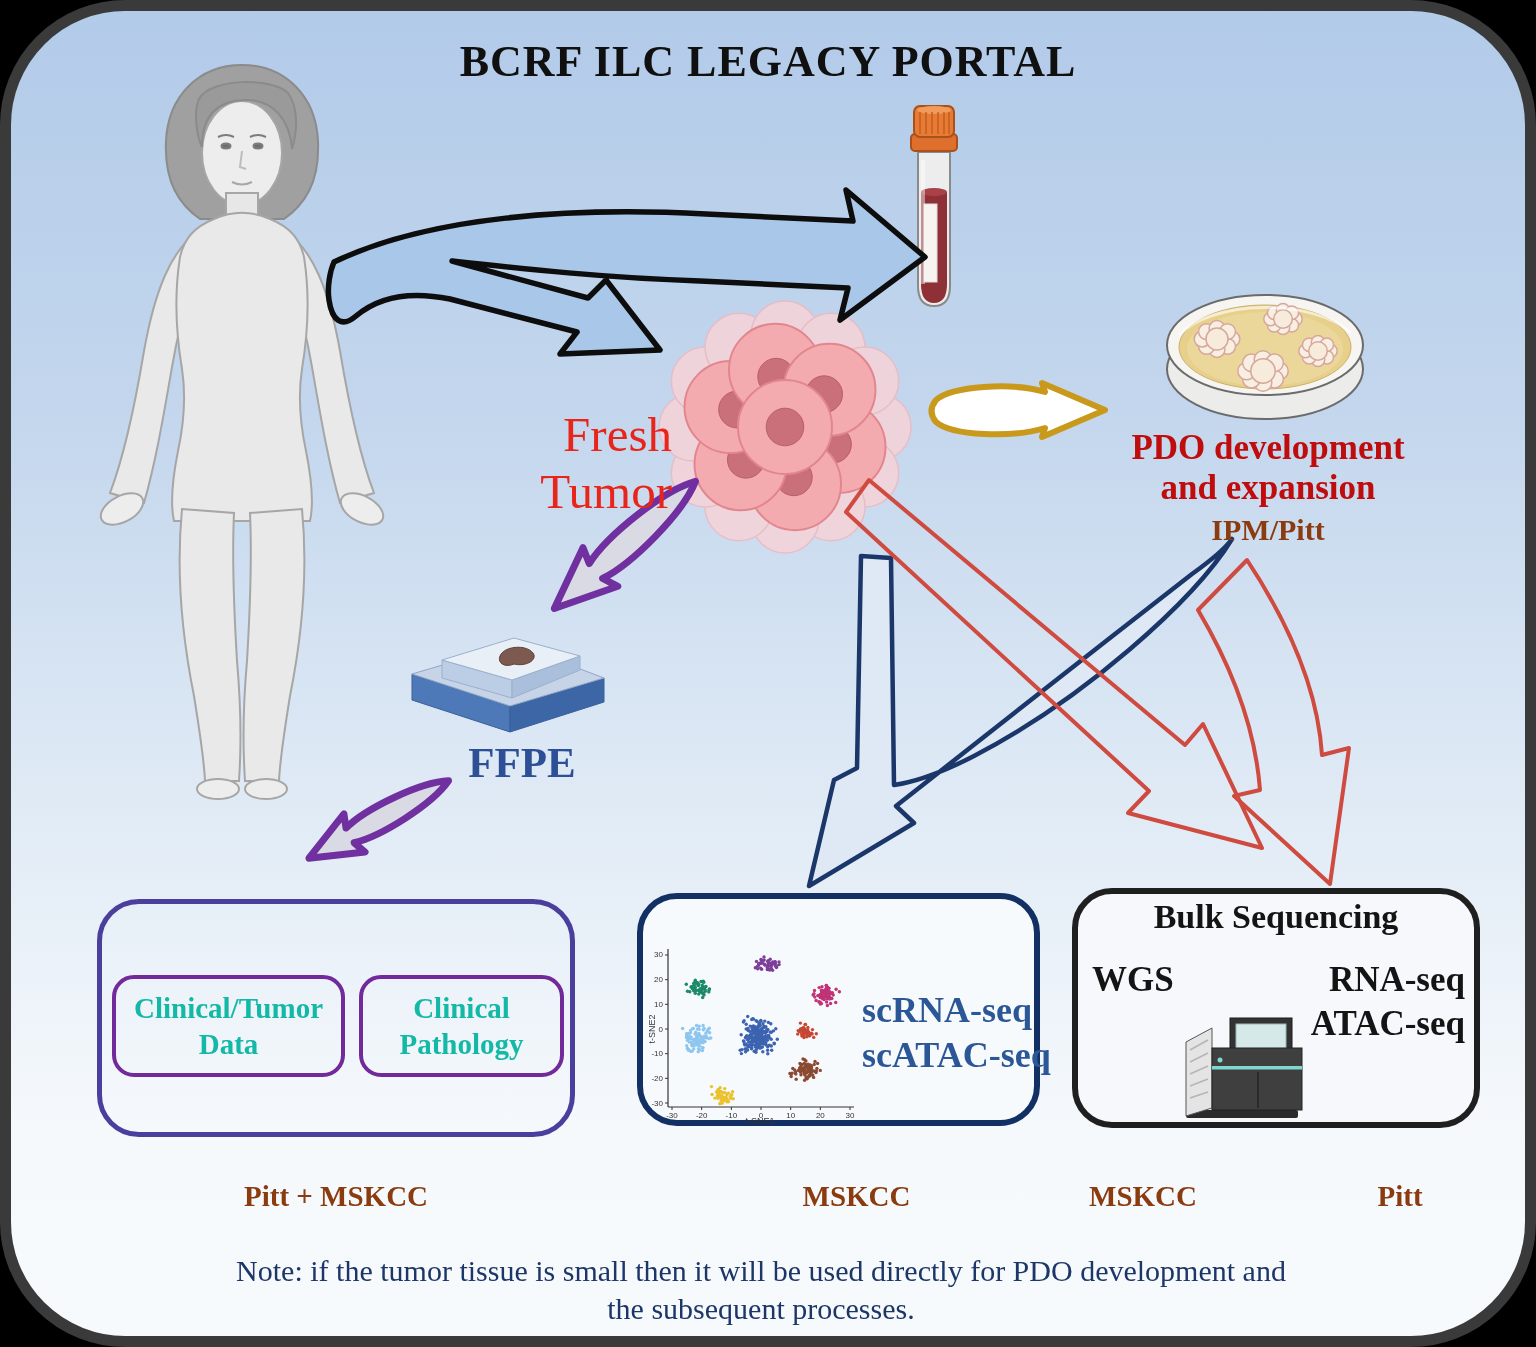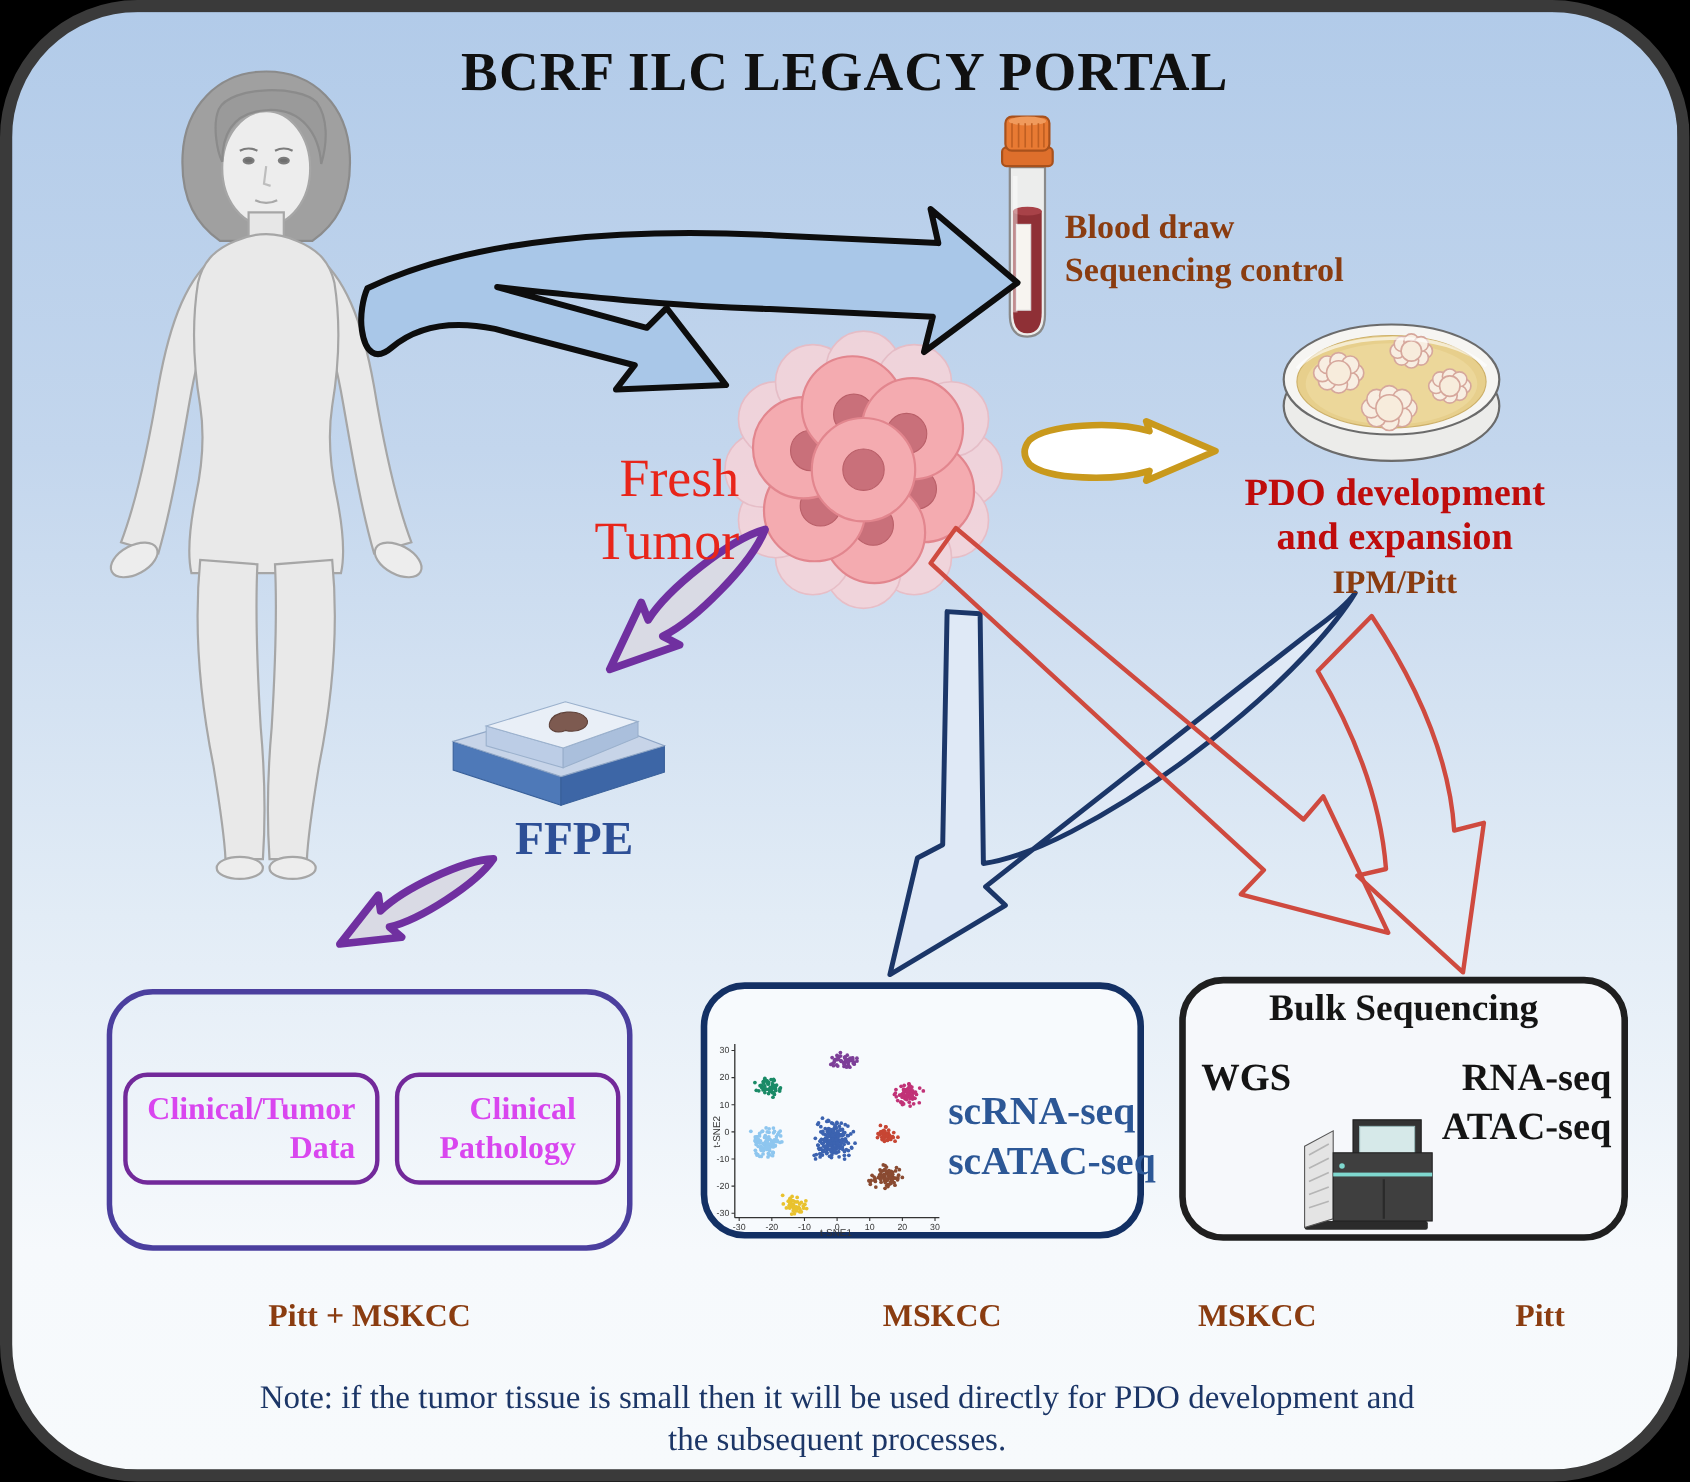--- a/index.html
+++ b/index.html
@@ -3,31 +3,31 @@
 <meta charset="utf-8">
 <style>
   html,body{margin:0;padding:0;background:#000;}
   .stage{position:relative;width:1536px;height:1347px;overflow:hidden;
          font-family:"Liberation Serif",serif;}
   .frame{position:absolute;inset:0;box-sizing:border-box;
          border:11px solid #3a3a3a;border-radius:125px;
          background:linear-gradient(180deg,#b2cbe9 0%,#c3d6ed 30%,#e2ecf6 62%,#f6f9fc 85%,#f7fafc 100%);}
   .abs{position:absolute;}
   .ctr{text-align:center;}
-  .ttl{font-size:50px;font-weight:bold;color:#101010;letter-spacing:1px;}
+  .ttl{font-size:44px;font-weight:bold;color:#101010;letter-spacing:1px;}
   .brown{color:#8a3c10;font-weight:bold;}
   .blood-label{font-size:31px;line-height:39px;}
   .tumor-label{font-size:49px;color:#e8251a;}
   .pdo{font-size:35px;font-weight:bold;color:#bf0c0c;line-height:40px;}
   .pdo-site{font-size:30px;}
   .ffpe-label{font-size:43px;font-weight:bold;color:#2d4f96;}
   .obox{box-sizing:border-box;border:5px solid #4b3f9e;border-radius:42px;}
   .ibox{box-sizing:border-box;border:4px solid #72299a;border-radius:22px;
         display:flex;align-items:center;justify-content:center;}
-  .ibox div{font-size:29px;font-weight:bold;color:#d946ef;line-height:36px;text-align:right;}
+  .ibox div{font-size:29px;font-weight:bold;color:#14b8a6;line-height:36px;text-align:center;}
   .scbox{box-sizing:border-box;border:6px solid #133064;border-radius:40px;background:#f7fafd;}
   .bulkbox{box-sizing:border-box;border:6px solid #1f1f1f;border-radius:40px;background:#f6f8fb;}
   .sctitle{font-size:34px;font-weight:bold;color:#2c5796;}
   .assay{font-size:36px;font-weight:bold;color:#2c5796;line-height:44px;}
   .bulktitle{font-size:34px;font-weight:bold;color:#141414;}
   .bulkitem{font-size:35px;font-weight:bold;color:#141414;line-height:44px;}
   .site{font-size:29px;font-weight:bold;color:#8a3c10;}
   .note{font-size:30px;color:#1c3667;line-height:38px;}
   svg{display:block;}
 </style>
@@ -91,24 +91,20 @@
     <g stroke="#c05f22" stroke-width="1.5">
       <line x1="18" y1="8" x2="18" y2="30"></line>
         <line x1="24" y1="8" x2="24" y2="30"></line>
       <line x1="30" y1="8" x2="30" y2="30"></line>
         <line x1="36" y1="8" x2="36" y2="30"></line>
       <line x1="42" y1="8" x2="42" y2="30"></line>
         <line x1="47" y1="8" x2="47" y2="30"></line>
     </g>
   </svg>
 
-  <div class="abs brown blood-label" style="left:968px;top:186px;z-index:5;">
-    <div>Blood draw</div>
-    <div>Sequencing control</div>
-  </div>
 
   <svg class="abs" style="left:650px;top:292px;z-index:3;" width="270" height="275" viewBox="0 0 270 275">
     <g id="tumor-halo" fill="#f7d3d8" stroke="#ecb9c0" stroke-width="1.5" opacity="0.85">
         <circle cx="227" cy="135" r="34"></circle>
         <circle cx="214.67433714816838" cy="181" r="34"></circle>
         <circle cx="181" cy="214.67433714816835" r="34"></circle>
         <circle cx="135" cy="227" r="34"></circle>
         <circle cx="89.00000000000003" cy="214.67433714816838" r="34"></circle>
         <circle cx="55.32566285183164" cy="181" r="34"></circle>
         <circle cx="43" cy="135" r="34"></circle>

